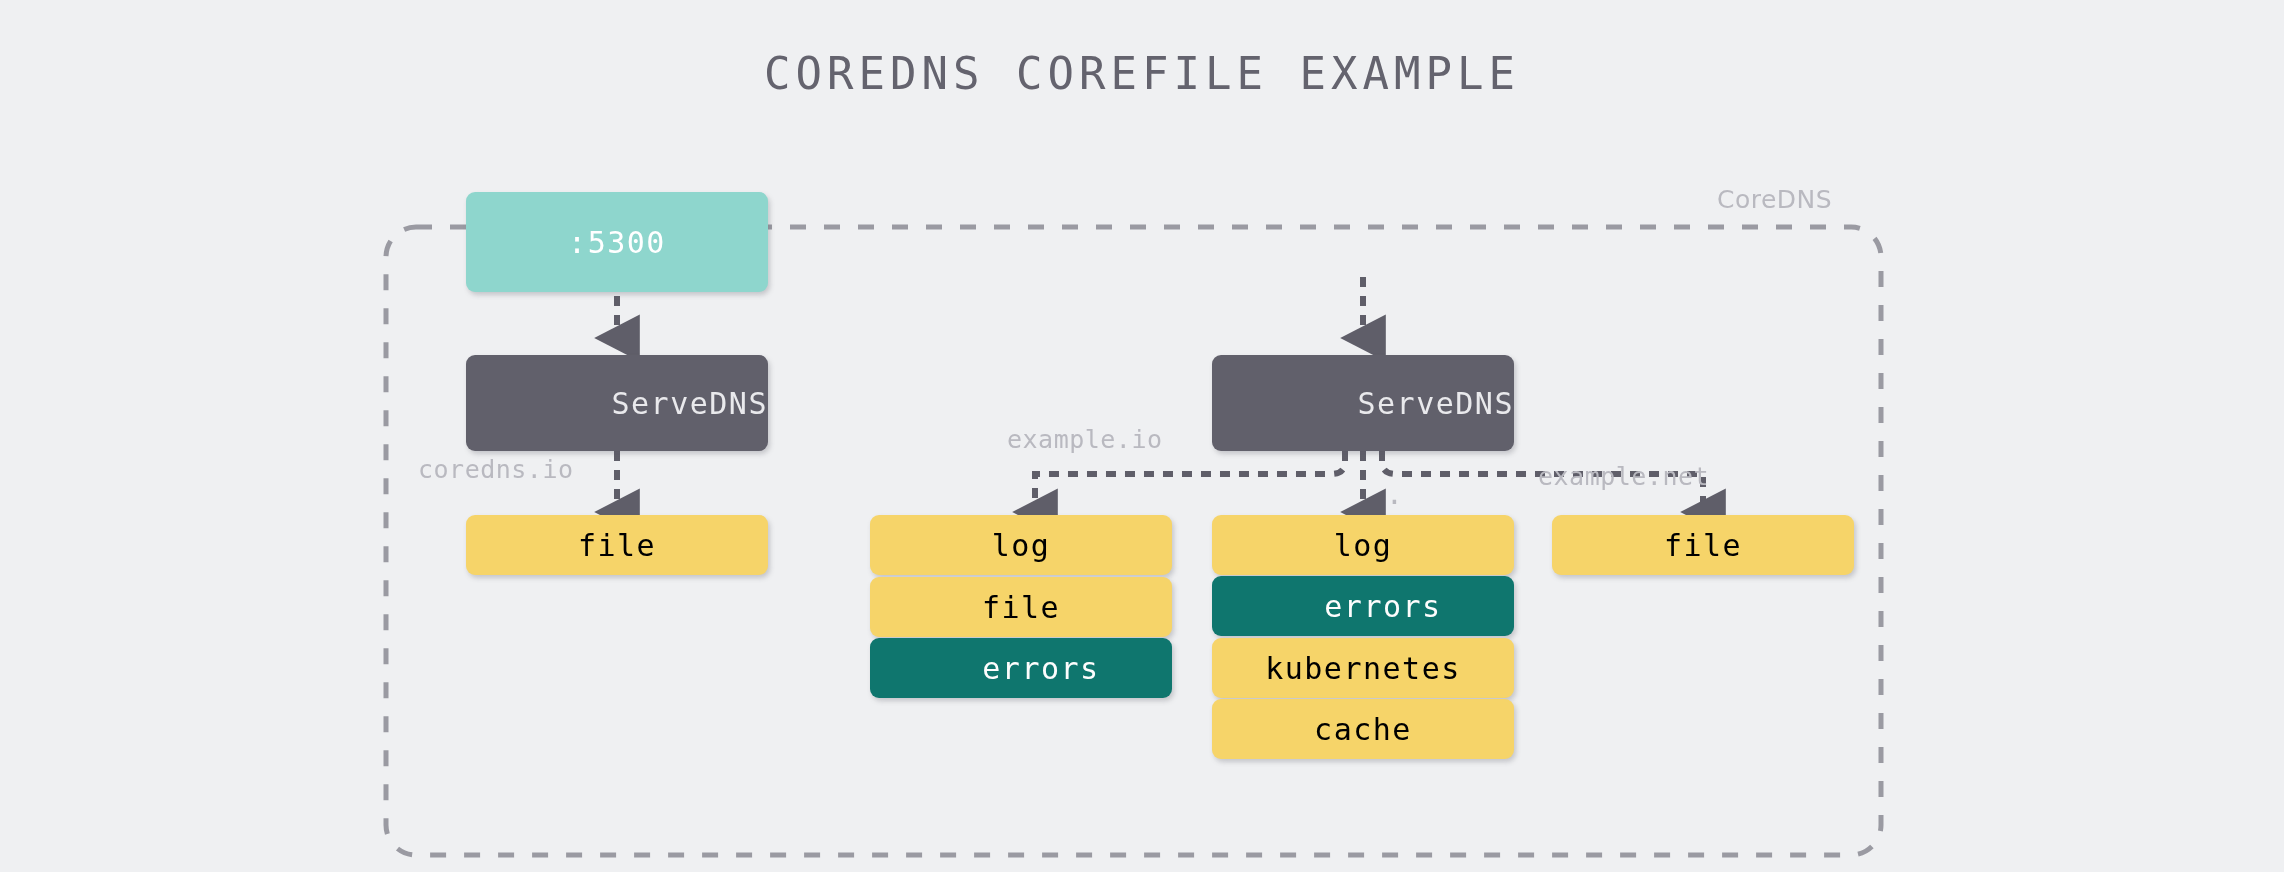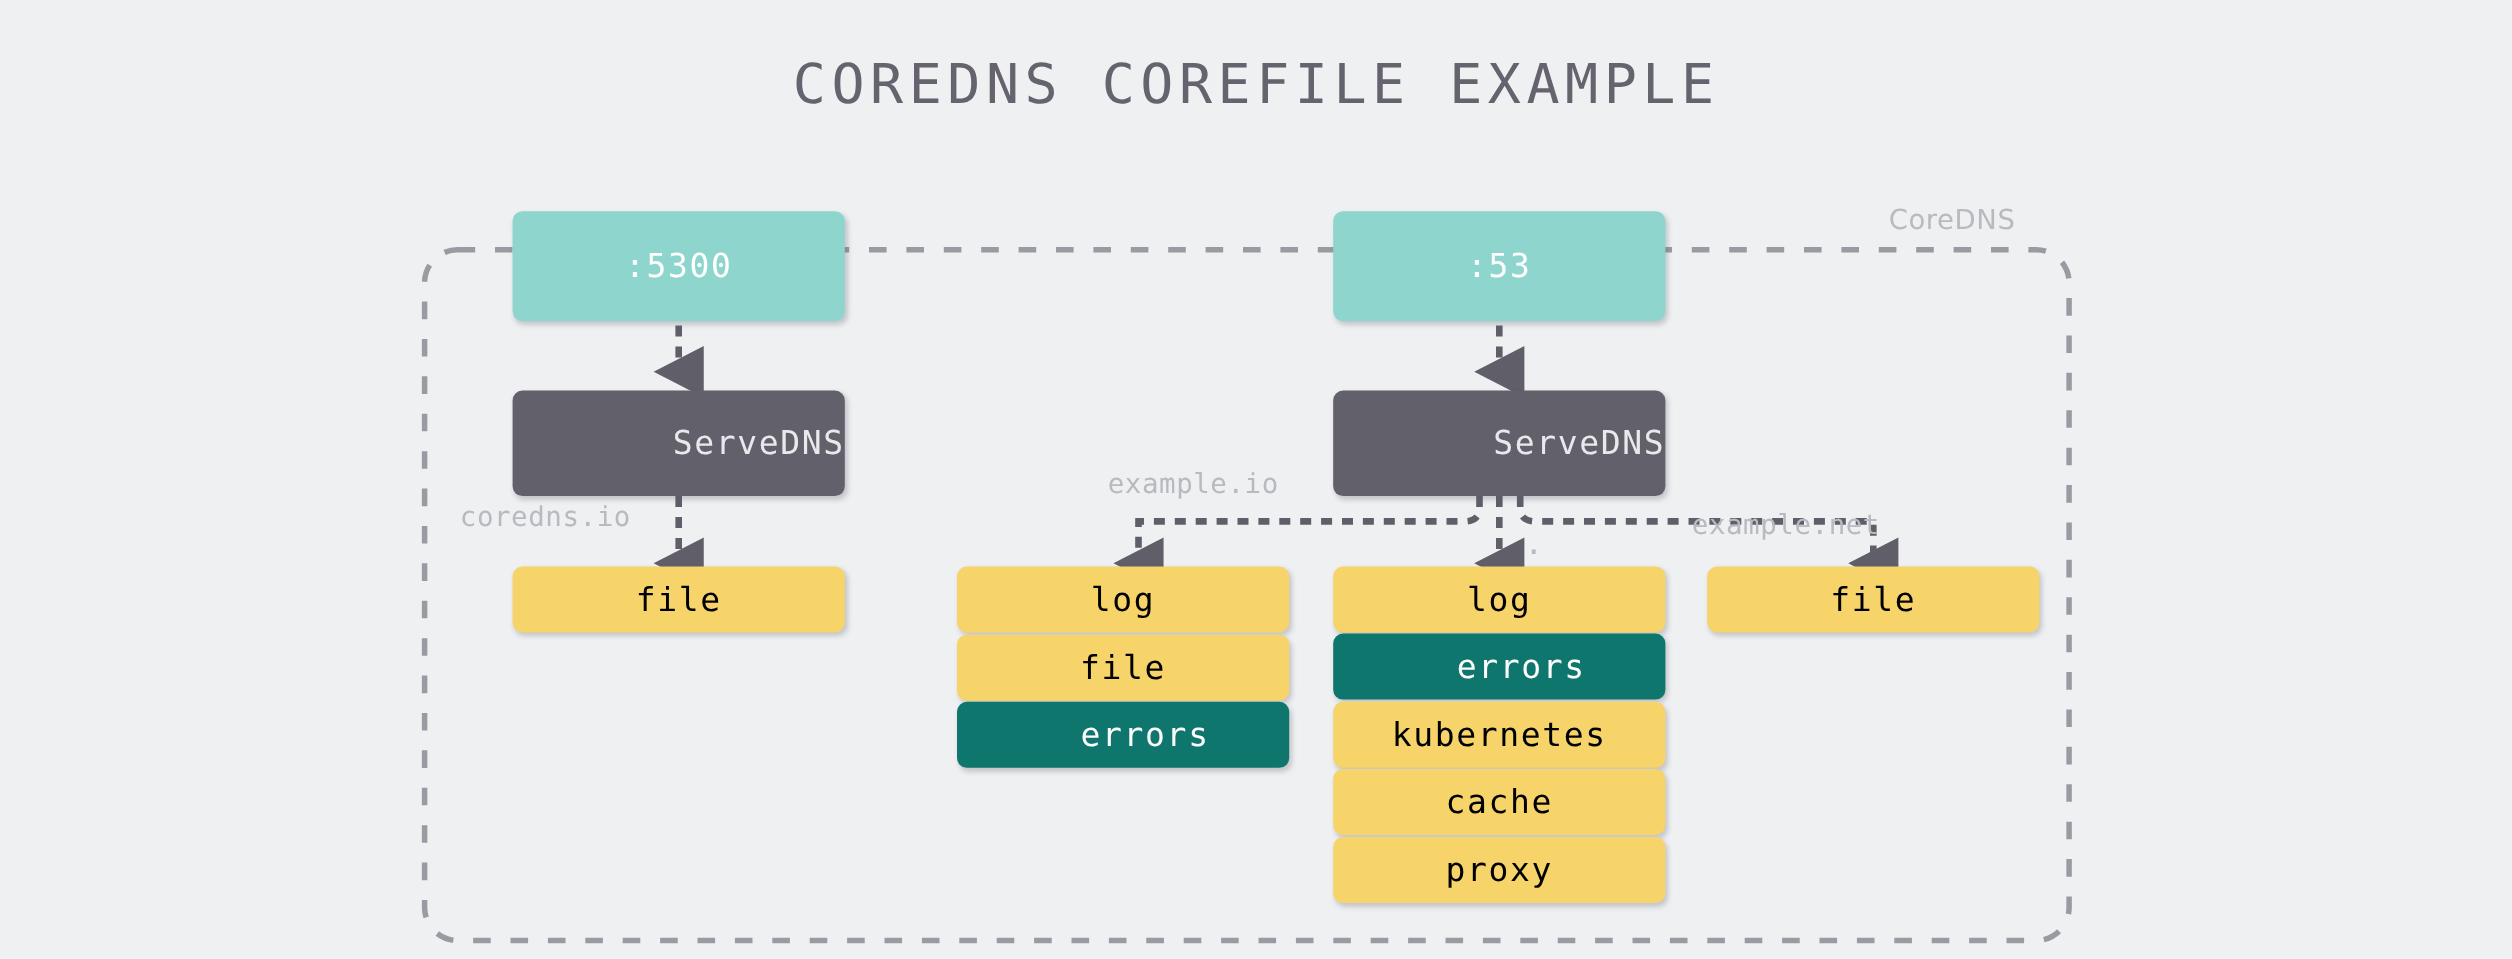--- a/index.html
+++ b/index.html
@@ -16,21 +16,21 @@
 
   #canvas { position: absolute; inset: 0; }
 
   
   .title {
     position: absolute;
     left: 0; right: 0;
     top: 48px;
     text-align: center;
     font-family: "DejaVu Sans Mono", "Liberation Mono", monospace;
-    font-size: 50px;
+    font-size: 44px;
     letter-spacing: 5px;
     color: #64636e;
     white-space: nowrap;
   }
 
   
   #wires {
     position: absolute;
     left: 0; top: 0;
     width: 2284px; height: 872px;
@@ -108,23 +108,20 @@
 
     <line x1="1363" y1="432" x2="1363" y2="512" stroke="#5f5e69" stroke-width="6" stroke-dasharray="10 9" marker-end="url(#ah)"></line>
 
     <path d="M1382,432 L1382,462 Q1382,474 1396,474 L1703,474 L1703,512" fill="none" stroke="#5f5e69" stroke-width="6" stroke-dasharray="10 9" marker-end="url(#ah)"></path>
   </svg>
 
   <div class="node teal" style="left:466px; top:172px; width:302px; height:100px;">
     <span>:5300</span>
   </div>
 
-  <div class="node teal" style="left:1212px; top:172px; width:302px; height:100px;">
-    <span>:53</span>
-  </div>
 
   <div class="node dark" style="left:466px; top:335px; width:302px; height:96px;">
     <span>ServeDNS</span>
   </div>
 
   <div class="node dark" style="left:1212px; top:335px; width:302px; height:96px;">
     <span>ServeDNS</span>
   </div>
 
   <div class="edge-label" style="left:418px; top:455px;">coredns.io</div>
@@ -161,23 +158,20 @@
     </div>
     <div class="node red" style="height:60px; margin-top:1px;">
       <span>errors</span>
     </div>
     <div class="node yellow" style="height:60px; margin-top:2px;">
       <span>kubernetes</span>
     </div>
     <div class="node yellow" style="height:60px; margin-top:1px;">
       <span>cache</span>
     </div>
-    <div class="node yellow" style="height:60px; margin-top:2px;">
-      <span>proxy</span>
-    </div>
   </div>
 
   <div class="stack" style="left:1552px; top:515px; width:302px;">
     <div class="node yellow" style="height:60px;">
       <span>file</span>
     </div>
   </div>
 
 </div>
 

